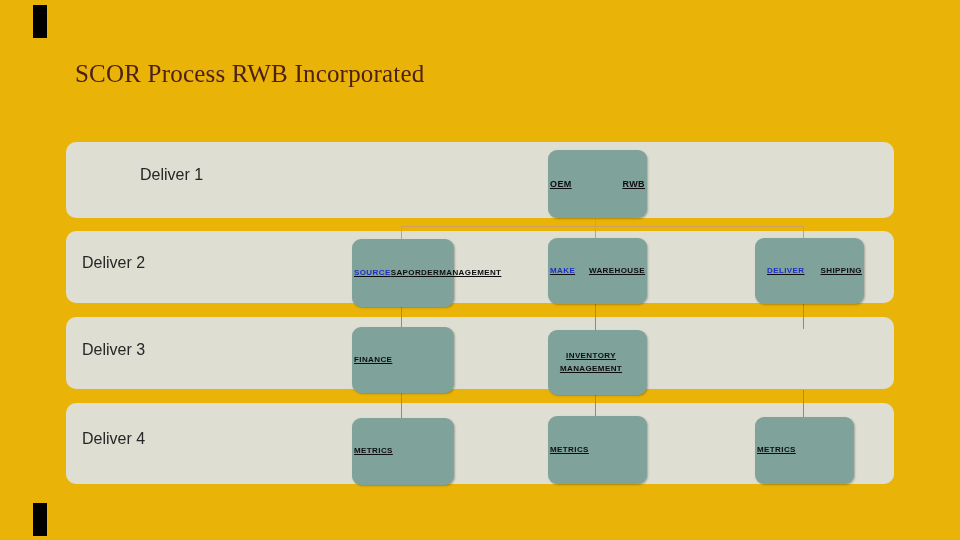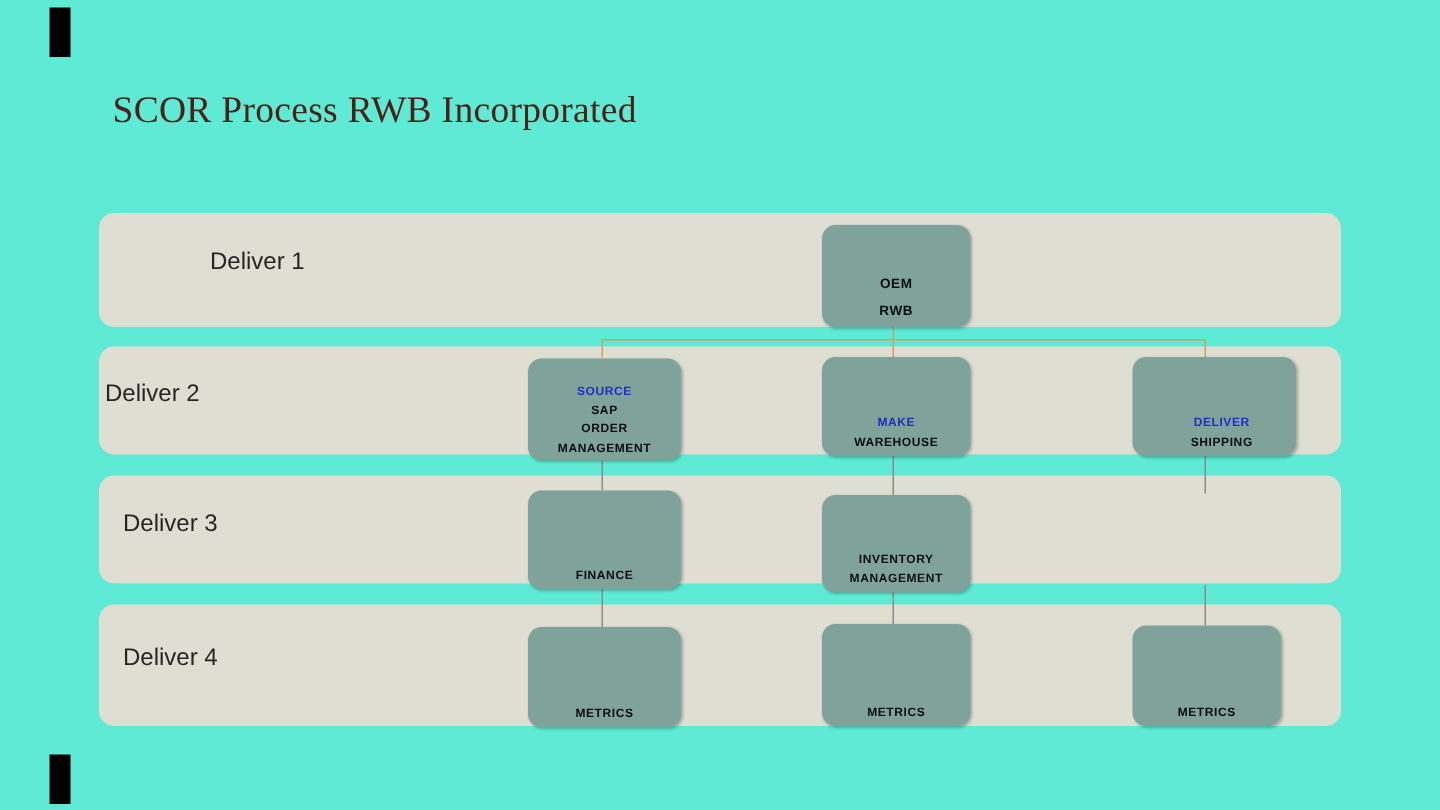--- a/index.html
+++ b/index.html
@@ -1,17 +1,17 @@
 <!DOCTYPE html>
 <html><head>
 <meta charset="utf-8">
 <style>
   html,body { margin:0; padding:0; background:#ffffff; }
   .slide {
-    position:relative; width:960px; height:540px; background:#5eead4;
+    position:relative; width:960px; height:540px; background:#eab308;
     overflow:hidden; font-family:"Liberation Sans", sans-serif;
   }
   .accent-bar { position:absolute; left:33px; width:14px; height:33px; background:#000000; }
   .accent-bar.top { top:5px; }
   .accent-bar.bottom { top:503px; }
   .slide-title {
     position:absolute; left:75px; top:60px;
     font-family:"Liberation Serif", serif; font-size:25px; color:#4d2018;
     letter-spacing:0.2px; white-space:nowrap;
   }
@@ -20,29 +20,30 @@
     background:#dfded2; border-radius:10px; z-index:1;
   }
   .band.b1 { top:142px; height:76px; }
   .band.b2 { top:231px; height:72px; }
   .band.b3 { top:317px; height:72px; }
   .band.b4 { top:403px; height:81px; }
   .row-label {
     position:absolute; z-index:2; font-size:16px; color:#262626; white-space:nowrap;
   }
   .row-label.r1 { left:140px; top:166px; }
-  .row-label.r2 { left:70px;  top:254px; }
+  .row-label.r2 { left:82px;  top:254px; }
   .row-label.r3 { left:82px;  top:341px; }
   .row-label.r4 { left:82px;  top:430px; }
   .node {
     position:absolute; z-index:3; background:#7fa39b; border-radius:9px;
-    display:flex; flex-direction:column; align-items:center; justify-content:flex-end;
+    display:flex; flex-direction:row; align-items:center; justify-content:space-between;
     text-align:center; font-weight:bold; font-size:8px; letter-spacing:0.4px;
     color:#0d0d0d; line-height:1.6; box-shadow:1px 1px 2px rgba(0,0,0,0.25);
     padding:2px;
+    text-decoration:underline;
   }
   .node .hl { color:#1f2fc4; }
   .node .wrap { max-width:82px; }
   .node.root { left:548px; top:150px; width:95px; height:64px; font-size:9px; line-height:2.0; }
   .node.c1r2 { left:352px; top:239px; width:98px; height:64px; line-height:1.55; }
   .node.c2r2 { left:548px; top:238px; width:95px; height:62px; }
   .node.c3r2 { left:755px; top:238px; width:95px; height:62px;padding-left:12px; }
   .node.c1r3 { left:352px; top:327px; width:98px; height:62px; }
   .node.c2r3 { left:548px; top:330px; width:95px; height:61px; }
   .node.c3r3 { left:755px; top:329px; width:95px; height:61px; }

